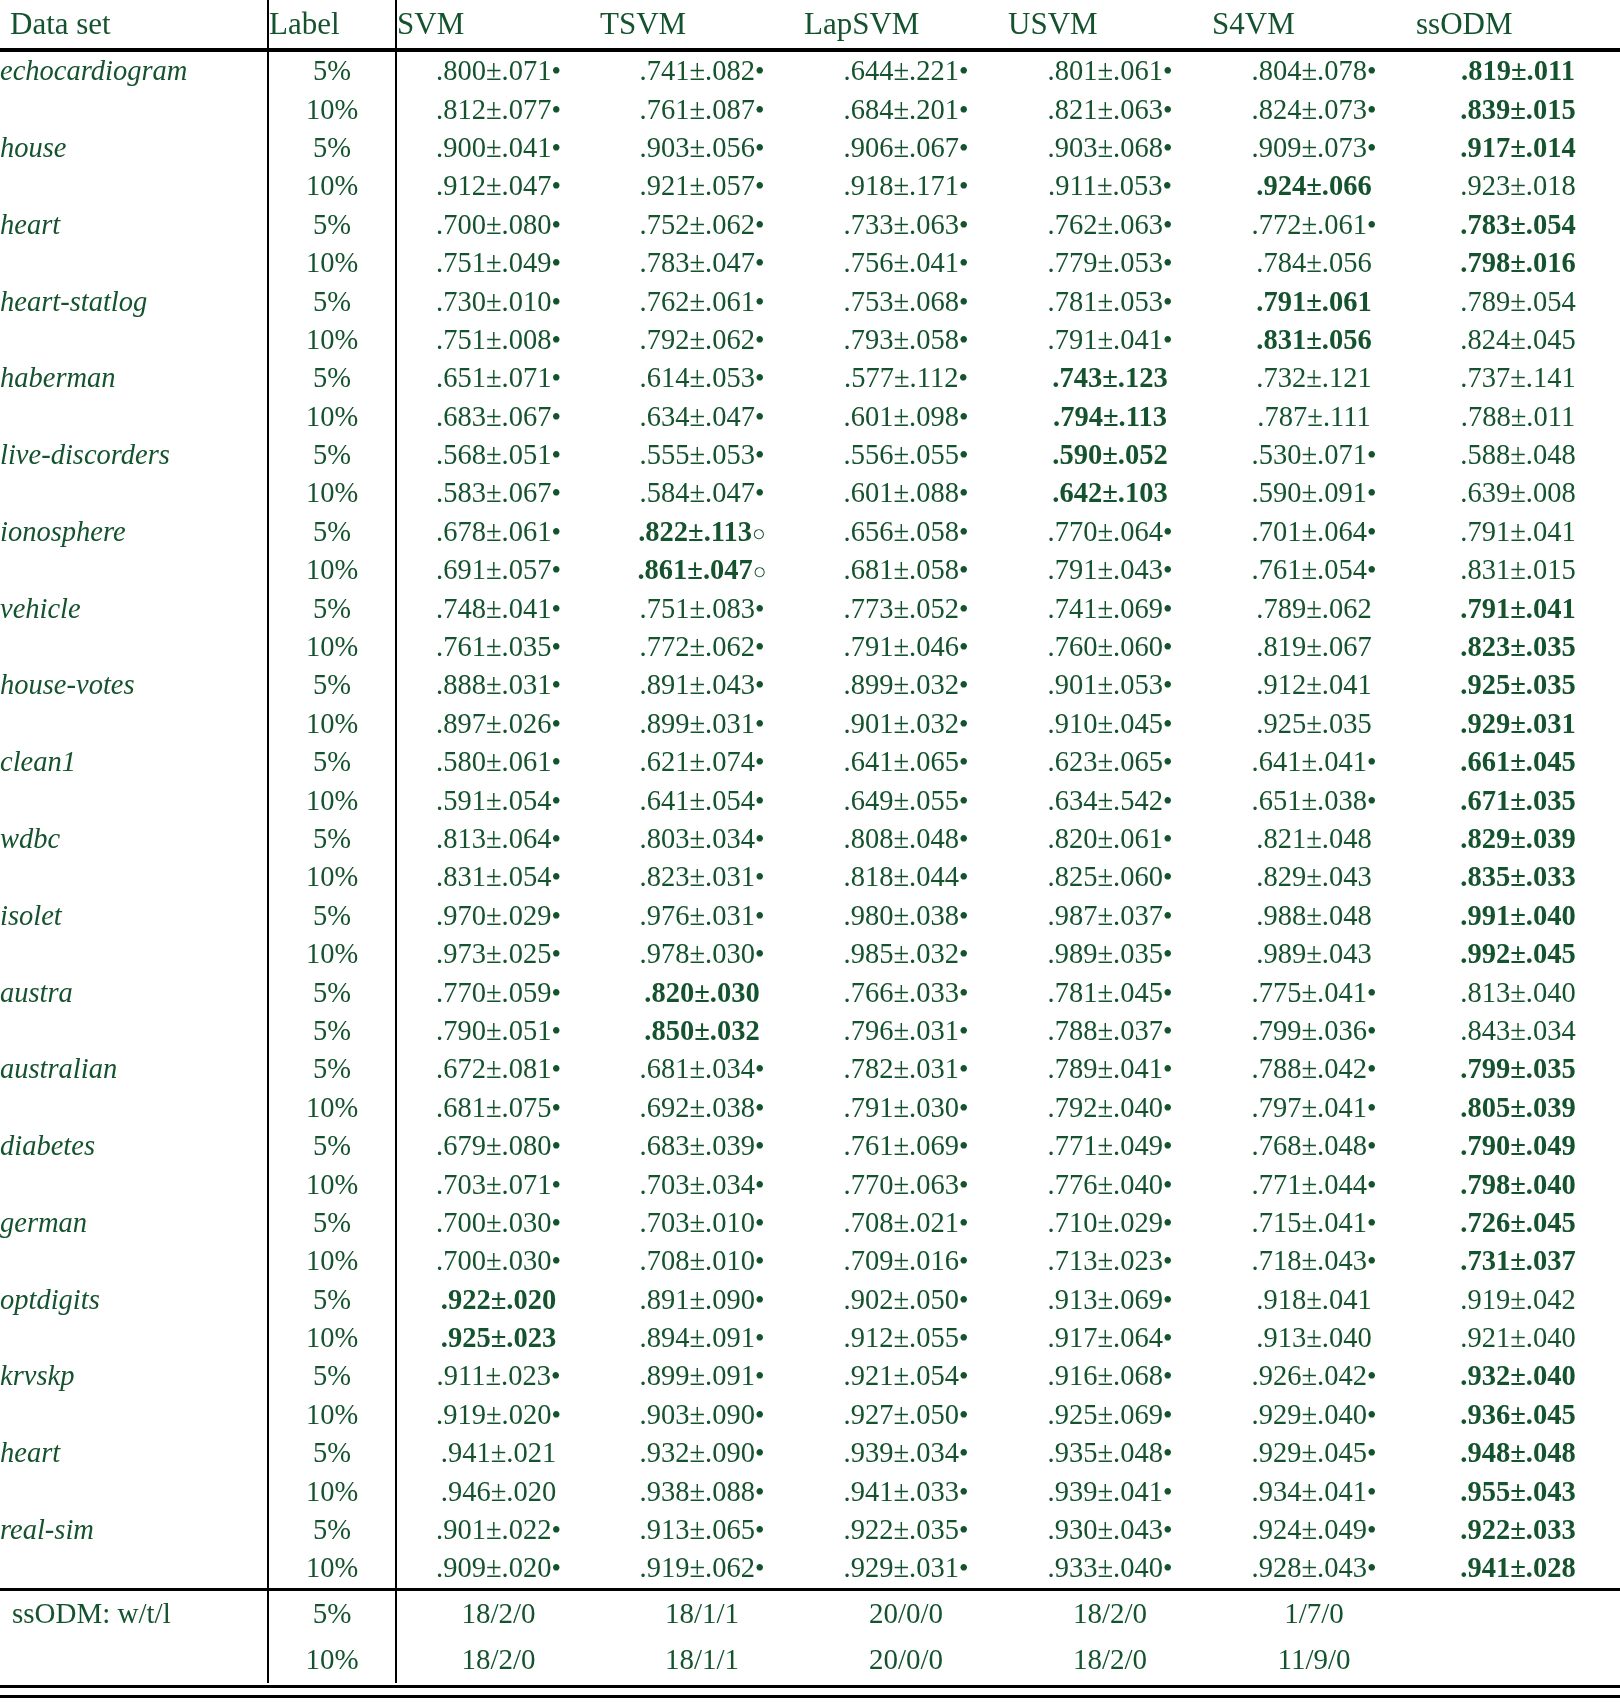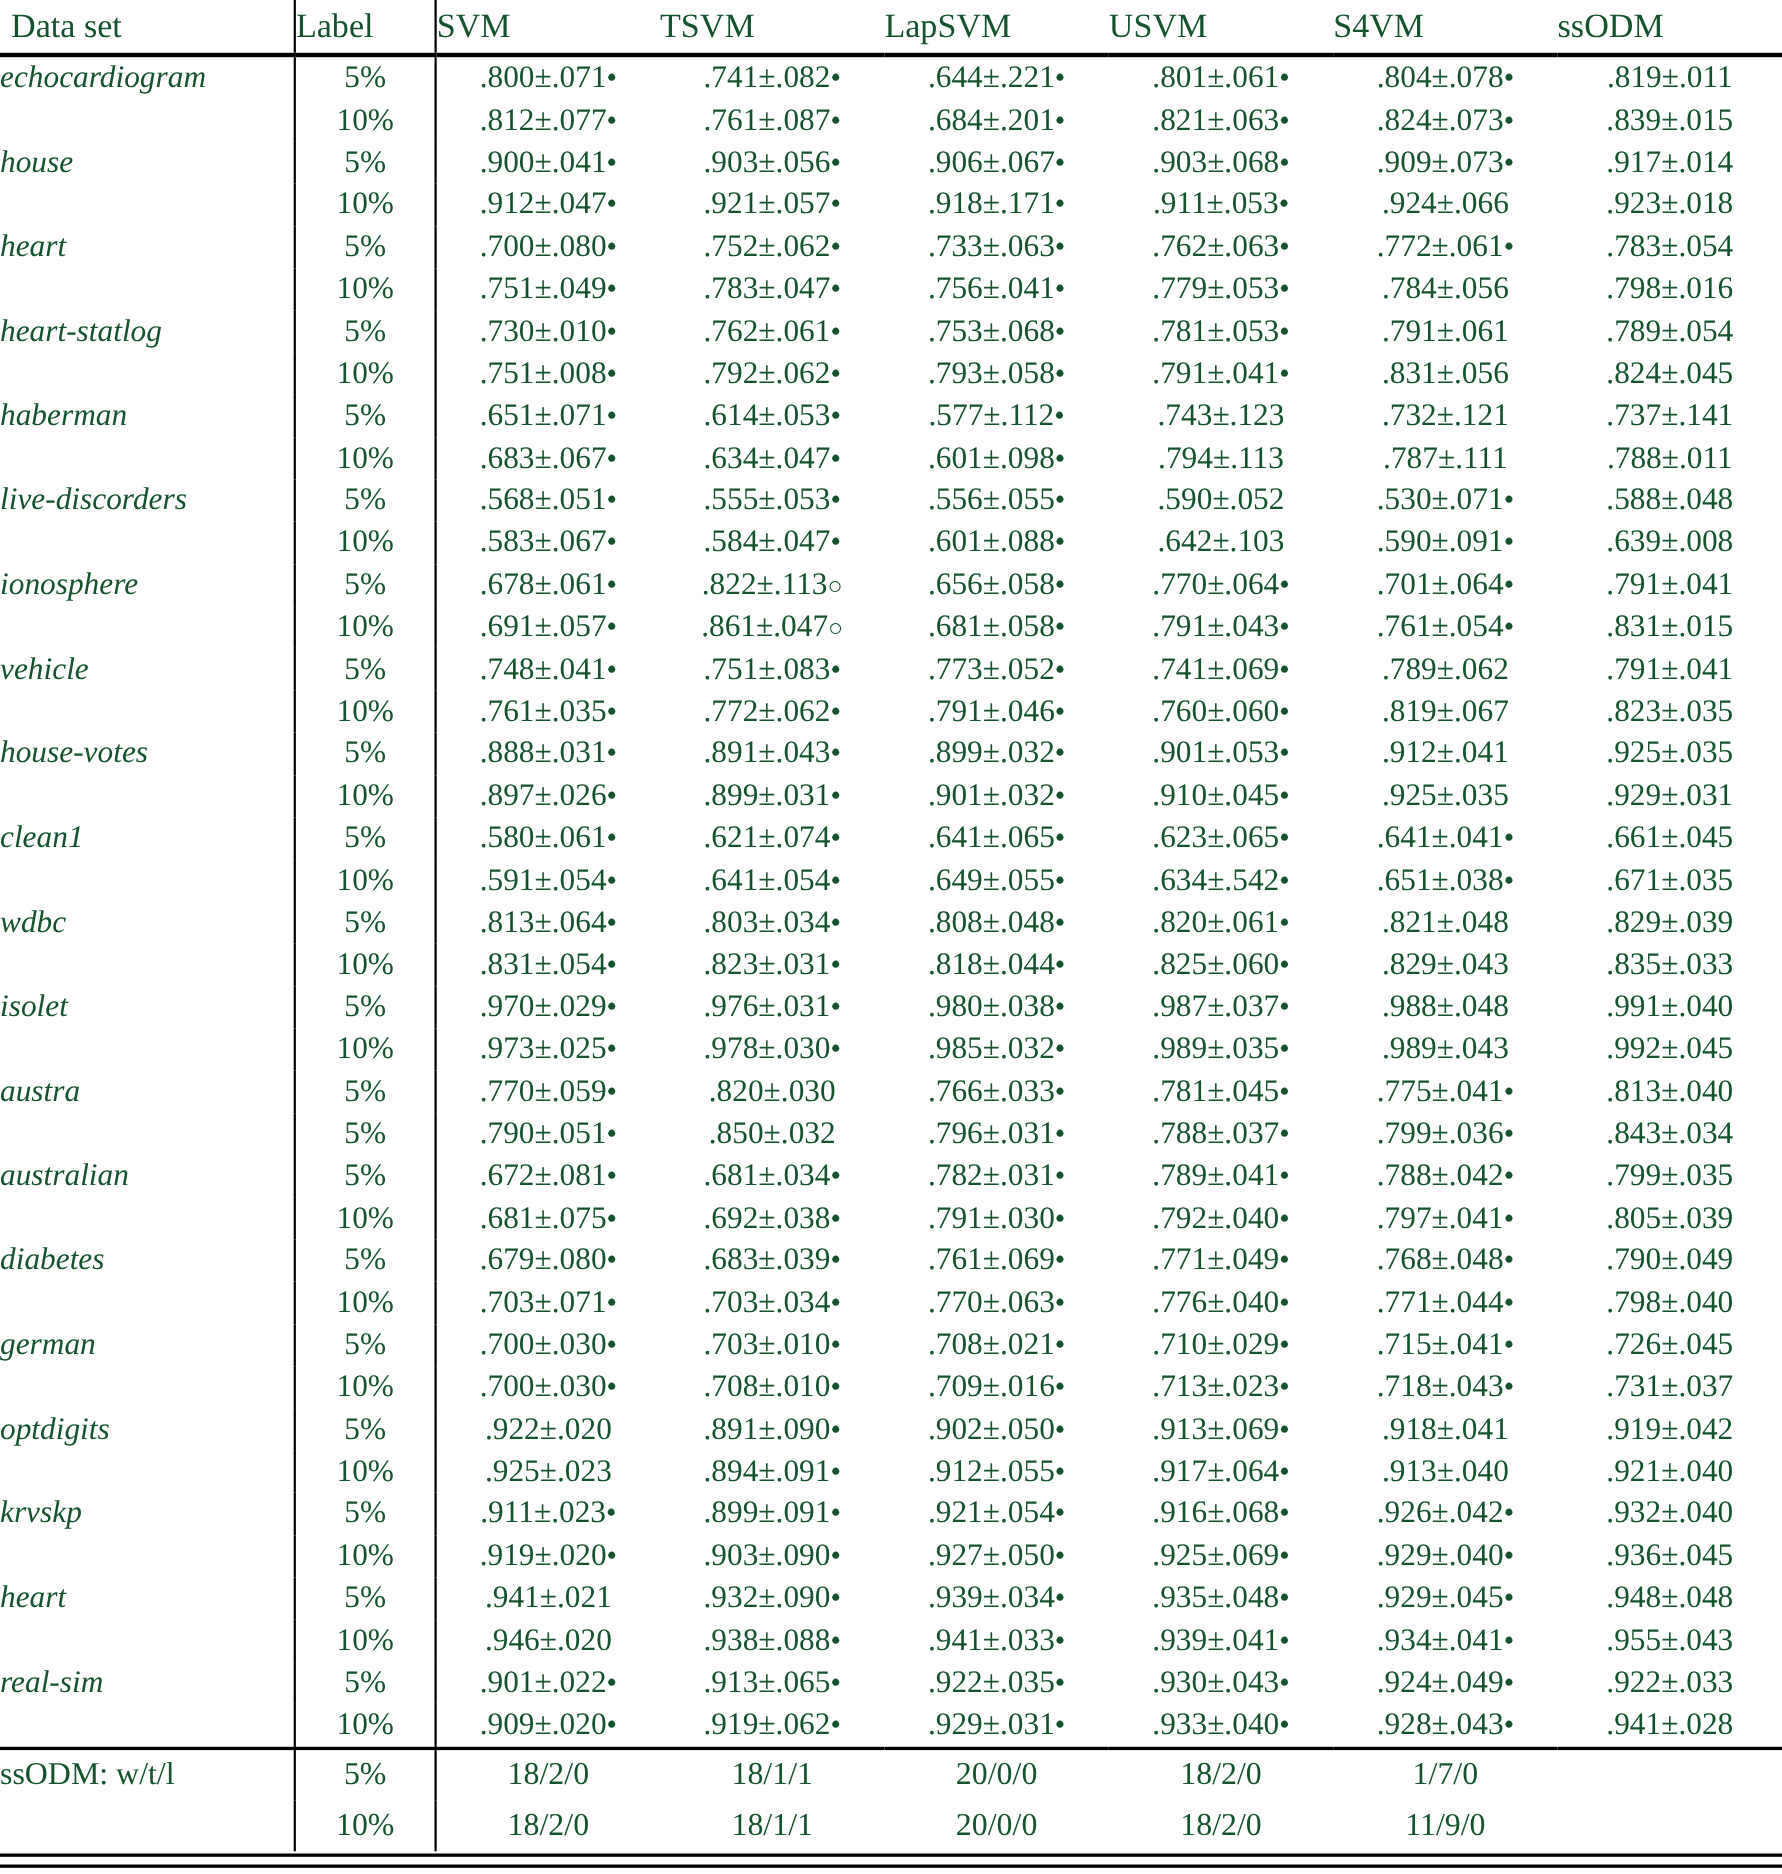--- a/index.html
+++ b/index.html
@@ -44,33 +44,33 @@
   }
   td.ds {
     font-style: italic;
     text-align: left;
     padding-left: 10px;
     font-size: 30px;
     margin-left: 39px;
   }
   td.lb  { text-align: center; }
   td.val { text-align: center; }
-  .bold  { font-weight: normal; }
+  .bold  { font-weight: bold; }
   .m-dot  { font-size: 0.95em; }
   .m-circ { font-size: 0.80em; }
 
   tbody#tbody-footer { border-top: 3px solid #000; }
   tbody#tbody-footer td {
     height: 46px;
     font-size: 29px;
     padding: 0;
     vertical-align: middle;
     white-space: nowrap;
   }
-  tbody#tbody-footer td.ds { font-style: normal; font-size: 29px; }
+  tbody#tbody-footer td.ds { font-style: normal; font-size: 29px; padding-left: 12px; }
 
   .double-rule {
     height: 7px;
     border-top: 3px solid #000;
     border-bottom: 3px solid #000;
     margin-top: 2px;
   }
 </style>
 </head>
 <body>

